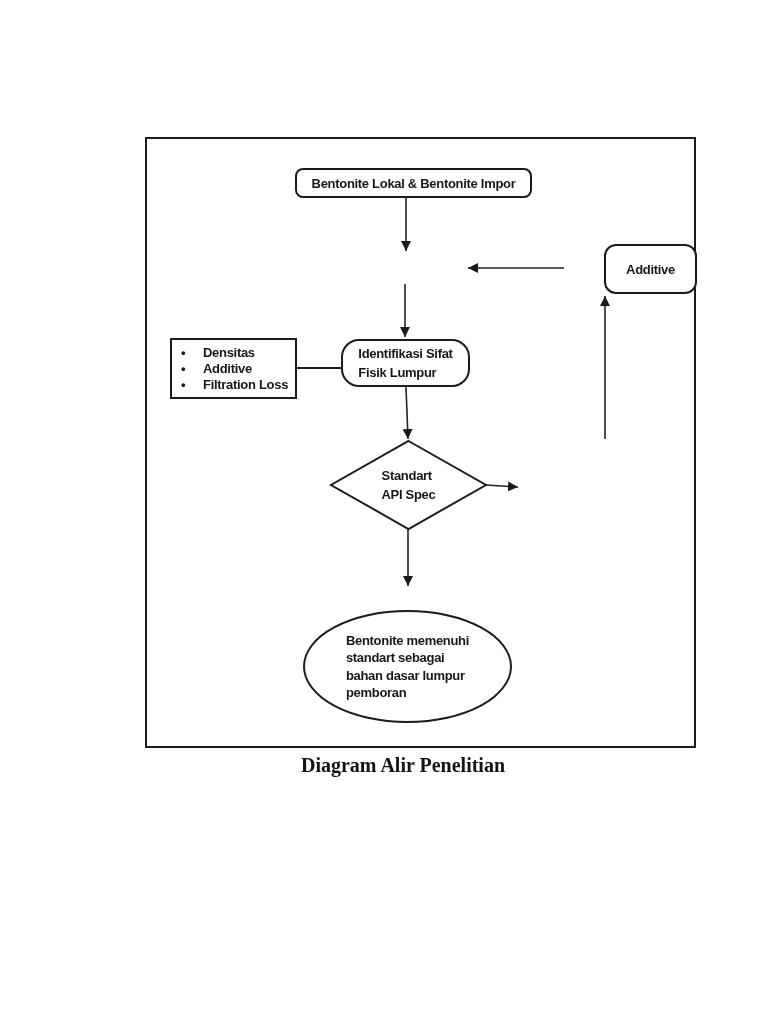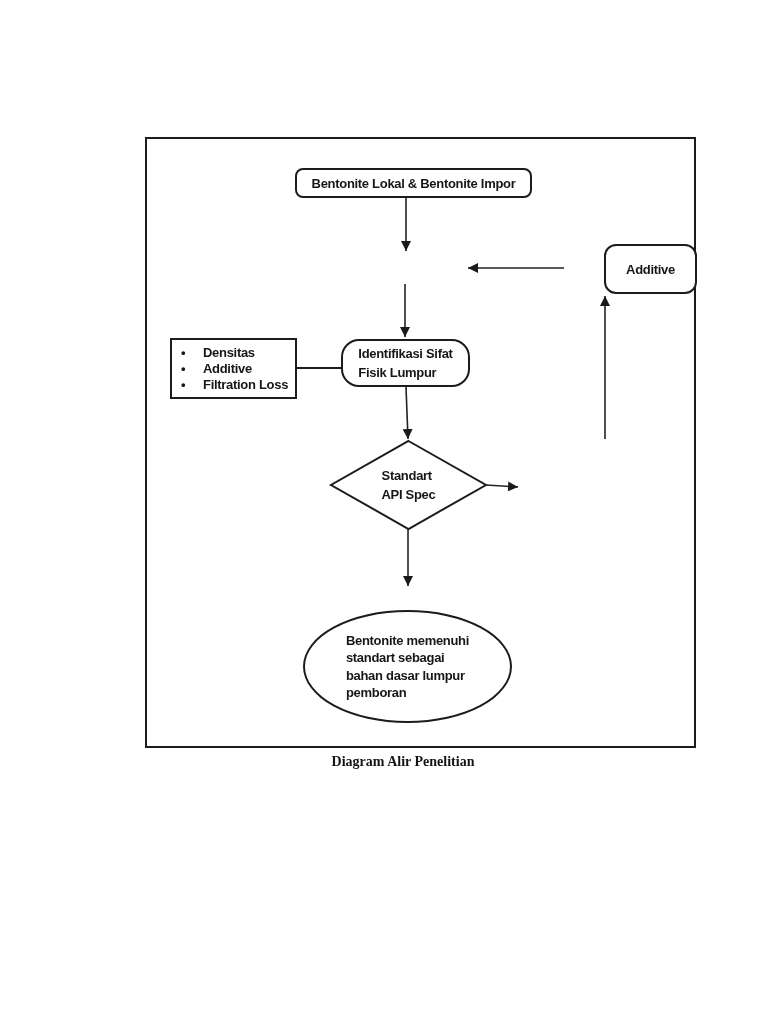--- a/index.html
+++ b/index.html
@@ -77,21 +77,21 @@
   }
   .ellipse { border-radius: 50%; }
   .node-fail    { left: 520px; top: 440px; width: 168px; height: 92px;  line-height: 20px; }
   .node-success { left: 303px; top: 610px; width: 209px; height: 113px; line-height: 17.5px; }
   .caption {
     position: absolute;
     left: 253px; top: 754px; width: 300px;
     text-align: center;
     font-family: "Liberation Serif", serif;
     font-weight: bold;
-    font-size: 14px;
+    font-size: 20px;
     color: #141414;
   }
 </style>
 </head>
 <body>
 
 <div class="page">
 
   <div class="frame"></div>
 

